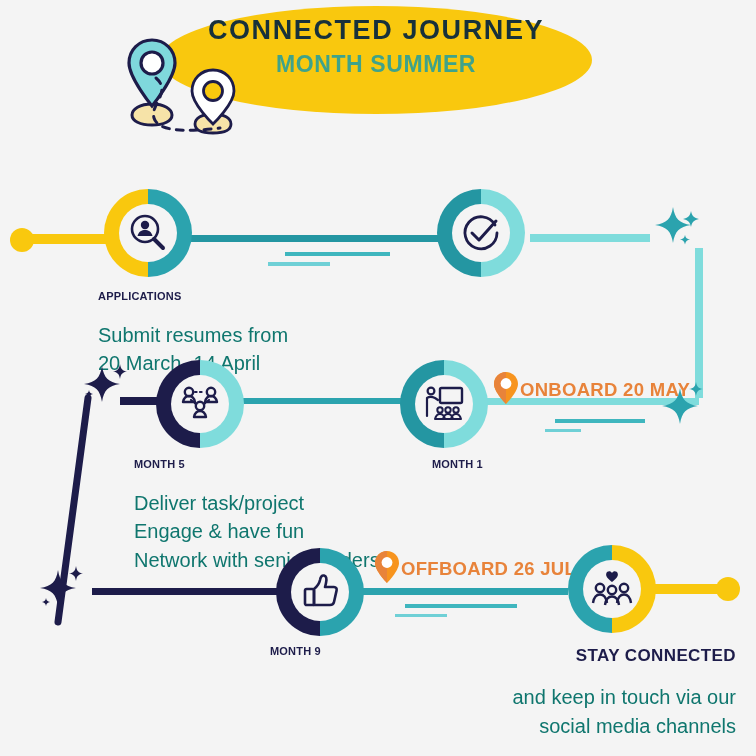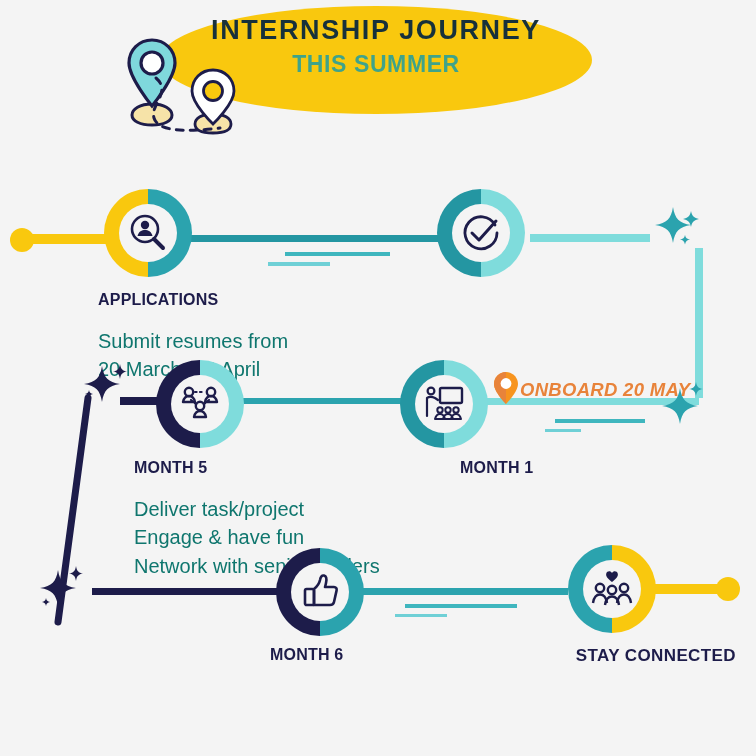--- a/index.html
+++ b/index.html
@@ -50,34 +50,34 @@
     border-radius:50%;background:#f4f4f4;
   }
   .node-ico{
     position:absolute;left:15px;top:15px;width:58px;height:58px;
     display:flex;align-items:center;justify-content:center;
   }
 
   
   .blk{position:absolute;}
   .blk h3{
-    margin:0;font-size:16px;font-weight:bold;color:#1d1c4a;
+    margin:0;font-size:11px;font-weight:bold;color:#1d1c4a;
     letter-spacing:.2px;line-height:1.25;
   }
   .blk p{
     margin:17px 0 0 0;font-size:20px;color:#0f766e;
     line-height:1.42;white-space:pre-line;
   }
   .blk.ctr{text-align:center;}
   .blk.ctr h3{font-size:17px;letter-spacing:.4px;}
 
   
   .flag{position:absolute;display:flex;align-items:center;}
   .flag span{
-    font-size:18.5px;font-weight:bold;color:#E8833A;letter-spacing:.3px;font-style:italic;
+    font-size:18.5px;font-weight:bold;color:#E8833A;letter-spacing:.3px;
   }
   .pin{margin-right:0px;}
   .sparkle{position:absolute;}
 </style>
 </head>
 <body>
 
 <div class="stage">
 
   <div class="abs hero-ellipse"></div>
@@ -97,22 +97,22 @@
     </svg>
   </div>
 
   <div class="abs" style="left:146px;top:74px;">
     <svg width="96" height="66" viewBox="0 0 96 66">
       <path d="M10 4 C26 18 4 30 8 44 C12 58 42 58 74 54" fill="none" stroke="#1d1c4a" stroke-width="3" stroke-dasharray="7 7" stroke-linecap="round"></path>
     </svg>
   </div>
 
   <div class="abs hero-text">
-    <div class="hero-title">INTERNSHIP JOURNEY</div>
-    <div class="hero-sub">THIS SUMMER</div>
+    <div class="hero-title">CONNECTED JOURNEY</div>
+    <div class="hero-sub">MONTH SUMMER</div>
   </div>
 
   <div class="dot" style="left:10px;top:228px;width:24px;height:24px;background:#F9C80E;"></div>
   <div class="line" style="left:30px;top:234px;width:90px;height:10px;background:#F9C80E;"></div>
   <div class="line" style="left:178px;top:235px;width:290px;height:7px;background:#2496A2;"></div>
   <div class="line" style="left:285px;top:252px;width:105px;height:4px;background:#3FB6BE;"></div>
   <div class="line" style="left:268px;top:262px;width:62px;height:4px;background:#6FD0D6;"></div>
   <div class="line" style="left:530px;top:234px;width:120px;height:8px;background:#7FDCDC;"></div>
 
   <div class="line" style="left:695px;top:248px;width:8px;height:150px;background:#7FDCDC;"></div>
@@ -242,21 +242,21 @@
         <path d="M4 14 L4 32 M4 14 C6 12.5 9 12.5 12 14 L15 16" fill="none" stroke="#1d1c4a" stroke-width="2.2" stroke-linecap="round"></path>
         <circle cx="17" cy="26" r="2.7" fill="none" stroke="#1d1c4a" stroke-width="2"></circle>
         <circle cx="25" cy="26" r="2.7" fill="none" stroke="#1d1c4a" stroke-width="2"></circle>
         <circle cx="33" cy="26" r="2.7" fill="none" stroke="#1d1c4a" stroke-width="2"></circle>
         <path d="M12 35 C13 31 15 30 17 30 C19 30 21 31 22 35Z" fill="none" stroke="#1d1c4a" stroke-width="2" stroke-linejoin="round"></path>
         <path d="M20 35 C21 31 23 30 25 30 C27 30 29 31 30 35Z" fill="none" stroke="#1d1c4a" stroke-width="2" stroke-linejoin="round"></path>
         <path d="M28 35 C29 31 31 30 33 30 C35 30 37 31 38 35Z" fill="none" stroke="#1d1c4a" stroke-width="2" stroke-linejoin="round"></path>
       </svg>
     </div>
   </div>
-  <div class="blk" style="left:460px;top:458px;width:260px;">
+  <div class="blk" style="left:432px;top:458px;width:260px;">
     <h3>MONTH 1</h3>
   </div>
 
   <div class="flag" style="left:492px;top:371px;">
     <div class="pin">
       <svg width="28" height="34" viewBox="0 0 28 34">
         <path d="M14 1 C7.4 1 2 6.4 2 13 C2 21 14 33 14 33 C14 33 26 21 26 13 C26 6.4 20.6 1 14 1Z" fill="#F7941E"></path>
         <path d="M14 1 C7.4 1 2 6.4 2 13 C2 21 14 33 14 33 Z" fill="#E8833A"></path>
         <circle cx="14" cy="12.5" r="5.4" fill="#ffffff"></circle>
       </svg>
@@ -290,23 +290,33 @@
       <div class="ring-hole"></div>
     </div>
     <div class="node-ico">
       <svg width="40" height="40" viewBox="0 0 40 40">
         <path d="M14 17 C14 17 19 13 20 8 C20.6 4.6 22 3 24 3.6 C26.4 4.3 26.8 7.5 26 11 C25.6 13 25 15 25 15 L34 15 C36 15 37 16.6 36.6 18.4 L34 30 C33.6 32 32 33 30 33 L14 33Z" fill="none" stroke="#1d1c4a" stroke-width="2.6" stroke-linejoin="round"></path>
         <rect x="5" y="17" width="9" height="16" rx="1.6" fill="none" stroke="#1d1c4a" stroke-width="2.6"></rect>
       </svg>
     </div>
   </div>
   <div class="blk" style="left:270px;top:645px;width:260px;">
-    <h3>MONTH 6</h3>
-  </div>
-
+    <h3>MONTH 9</h3>
+  </div>
+
+  <div class="flag" style="left:373px;top:550px;">
+    <div class="pin">
+      <svg width="28" height="34" viewBox="0 0 28 34">
+        <path d="M14 1 C7.4 1 2 6.4 2 13 C2 21 14 33 14 33 C14 33 26 21 26 13 C26 6.4 20.6 1 14 1Z" fill="#F7941E"></path>
+        <path d="M14 1 C7.4 1 2 6.4 2 13 C2 21 14 33 14 33 Z" fill="#E8833A"></path>
+        <circle cx="14" cy="12.5" r="5.4" fill="#ffffff"></circle>
+      </svg>
+    </div>
+    <span>OFFBOARD 26 JUL</span>
+  </div>
 
   <div class="node" style="left:568px;top:545px;">
     <div class="ring">
       <div class="half l">
           <i style="background:#2BA3AE;"></i>
         </div>
       <div class="half r">
           <i style="background:#F9C80E;"></i>
         </div>
       <div class="ring-hole"></div>
@@ -318,15 +328,17 @@
         <circle cx="33" cy="19" r="4.2" fill="none" stroke="#1d1c4a" stroke-width="2.4"></circle>
         <circle cx="21" cy="21" r="4.2" fill="none" stroke="#1d1c4a" stroke-width="2.4"></circle>
         <path d="M2 34 C3 27.5 6 25.5 9 25.5 C12 25.5 15 27.5 16 34" fill="none" stroke="#1d1c4a" stroke-width="2.4" stroke-linejoin="round"></path>
         <path d="M26 34 C27 27.5 30 25.5 33 25.5 C36 25.5 39 27.5 40 34" fill="none" stroke="#1d1c4a" stroke-width="2.4" stroke-linejoin="round"></path>
         <path d="M14 36 C15 29.5 18 27.5 21 27.5 C24 27.5 27 29.5 28 36" fill="none" stroke="#1d1c4a" stroke-width="2.4" stroke-linejoin="round"></path>
       </svg>
     </div>
   </div>
   <div class="blk ctr" style="left:492px;top:645px;width:244px;text-align:right;">
     <h3>STAY CONNECTED</h3>
+    <p>and keep in touch via our
+social media channels</p>
   </div>
 
 </div>
 
 </body></html>

